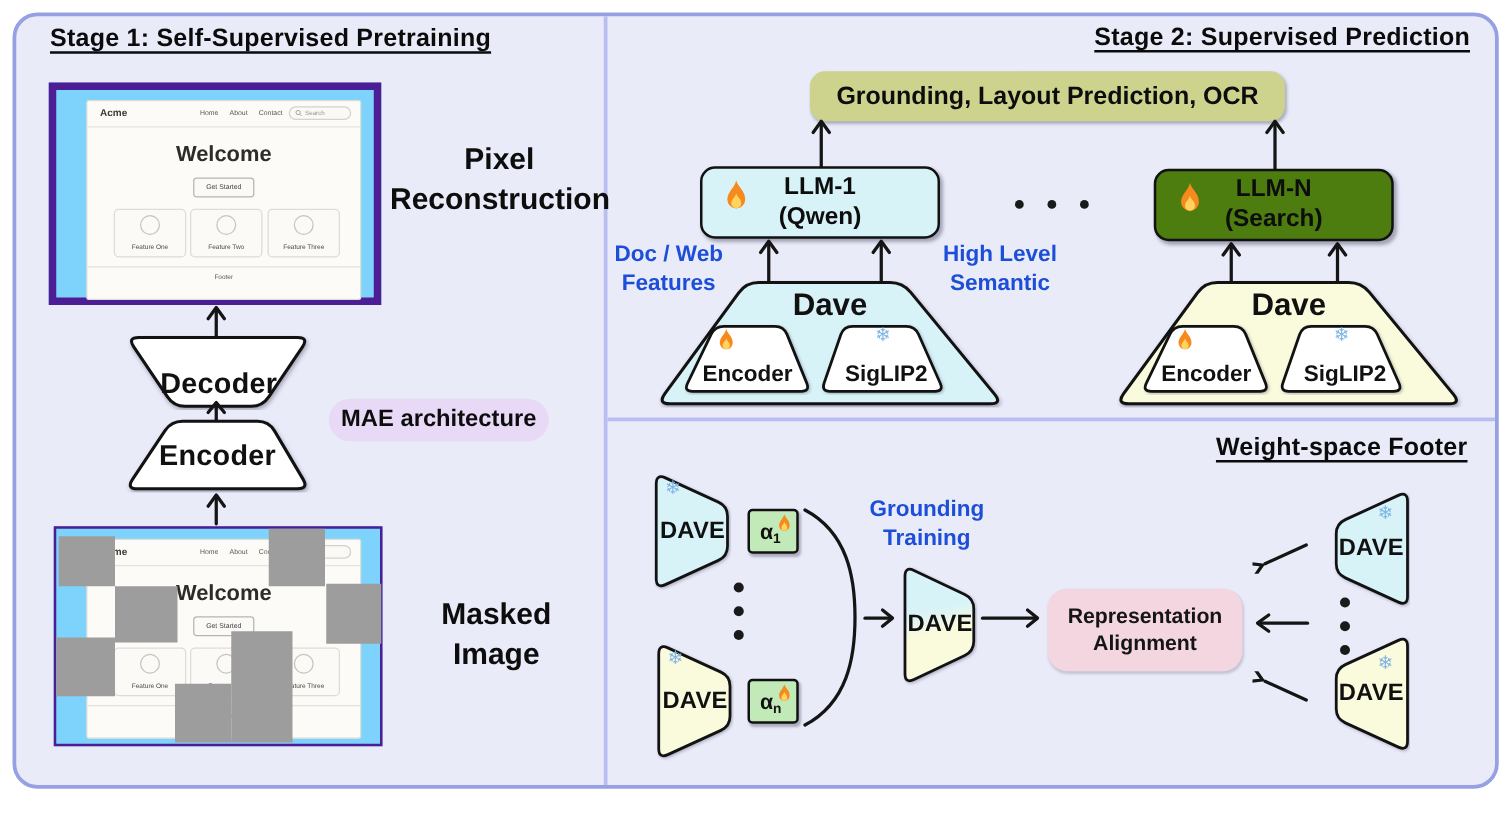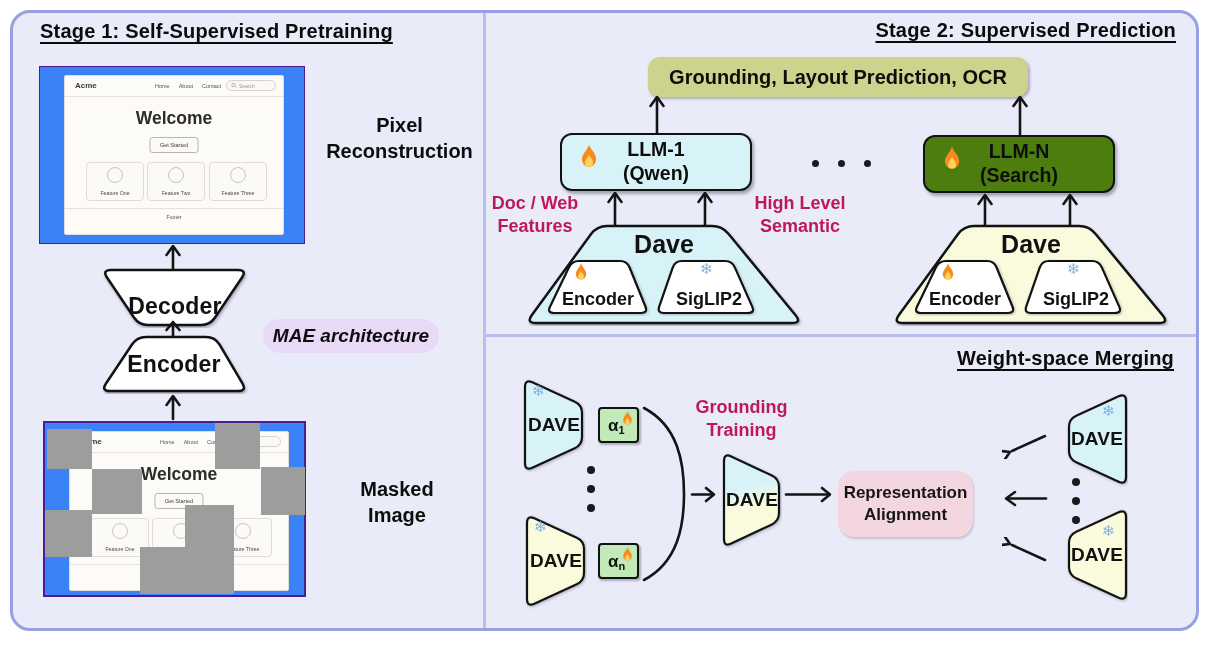--- a/index.html
+++ b/index.html
@@ -1,22 +1,22 @@
 <!DOCTYPE html>
 <html><head>
 <meta charset="utf-8">
 <style>
   html,body{margin:0;padding:0;background:#ffffff;width:1209px;height:656px;overflow:hidden;
     font-family:"Liberation Sans","DejaVu Sans",sans-serif;color:#111;}
   .abs{position:absolute;}
   .nowrap{white-space:nowrap;}
   .title{font-size:20px;font-weight:700;color:#0b0b0b;text-decoration:underline;
     text-decoration-thickness:2.2px;text-underline-offset:4px;letter-spacing:.2px;}
-  .biglabel{font-size:20px;font-weight:700;line-height:1.32;text-align:center;color:#0d0d0d;}
-  .midlabel{font-size:18px;font-weight:700;line-height:1.28;text-align:center;color:#be185d;}
+  .biglabel{font-size:24px;font-weight:700;line-height:1.32;text-align:center;color:#0d0d0d;}
+  .midlabel{font-size:18px;font-weight:700;line-height:1.28;text-align:center;color:#1d4ed8;}
 
   .panel{border:3.5px solid #98A0E4;border-radius:20px;background:#E9EBF9;box-sizing:border-box;}
   .divider{background:#B9BEF1;}
 
   .al{stroke:#151515;stroke-width:2.6;stroke-linecap:round;stroke-linejoin:round;fill:none;}
   .shape path{stroke:#121212;stroke-width:2.5;stroke-linejoin:round;
     filter:drop-shadow(1.8px 2.2px 1.6px rgba(30,30,55,.35));}
   .shape.thin path{stroke-width:2.2;filter:drop-shadow(1.4px 1.8px 1.4px rgba(30,30,55,.3));}
 
   .shapelabel{display:flex;align-items:center;justify-content:center;text-align:center;font-weight:700;}
@@ -34,21 +34,21 @@
   .alphabox{border:2.3px solid #121212;border-radius:4px;box-sizing:border-box;
     box-shadow:1.5px 2px 2px rgba(30,30,55,.3);}
   .alphabase{position:absolute;left:8px;top:7px;font-size:17px;font-weight:700;}
   .alphasub{font-size:11px;font-weight:700;vertical-align:-3px;}
   .taglabel{position:absolute;left:0;top:0;right:0;bottom:0;display:flex;align-items:center;
     justify-content:center;font-size:19px;font-weight:700;letter-spacing:.2px;}
   .snow{position:absolute;font-size:15px;line-height:1;color:#7FB5E5;font-weight:400;}
   .dot{position:absolute;border-radius:50%;background:#1a1a1a;}
 
   
-  .mock{background:#3b82f6;border:1px solid #4c1d95;box-sizing:border-box;}
+  .mock{background:#7dd3fc;border:6px solid #4c1d95;box-sizing:border-box;}
   .mcard{position:absolute;left:24px;top:8px;width:218px;height:158px;background:#FCFBF8;
     border:1px solid #E0DDD6;border-radius:2px;}
   .mhead{position:absolute;left:0;top:0;right:0;height:20px;border-bottom:1px solid #E6E3DC;}
   .mlogo{position:absolute;left:10px;top:5px;font-size:8px;font-weight:600;color:#3a3a38;}
   .mnav{position:absolute;left:90px;top:7px;display:flex;gap:9px;font-size:5.5px;color:#565450;}
   .msearch{position:absolute;right:7px;top:4px;width:50px;height:11px;border:1px solid #D5D2CB;
     border-radius:6px;background:#FAF9F6;display:flex;align-items:center;gap:2px;padding-left:4px;
     font-size:5px;color:#979591;box-sizing:border-box;}
   .mwelcome{position:absolute;left:0;right:0;top:32px;text-align:center;font-size:17.5px;
     font-weight:600;color:#2E2C29;}
@@ -128,21 +128,21 @@
     <polyline class="al" points="3.5,12 10,4 16.5,12"></polyline>
 </svg>
 
 <div class="abs" style="left:98px;top:335px;width:152px;height:59px">
   <svg class="shape" width="152" height="59">
       <path fill="#FFFFFF" d="M34.0 9.5 Q 39 2 48.0 2.0 L108.0 2.0 Q 117 2 121.6 9.7 L144.4 48.3 Q 149 56 140.0 56.0 L12.0 56.0 Q 3 56 8.0 48.5 Z"></path>
     </svg>
   <div class="taglabel" style="font-size:23px">Encoder</div>
 </div>
 
-<div class="abs pill" style="left: 263px; top: 319px; width: 176px; height: 34px; background: rgb(232, 218, 247); font-style: italic;">MAE architecture</div>
+<div class="abs pill" style="left: 263px; top: 319px; width: 176px; height: 34px; background: rgb(232, 218, 247);">MAE architecture</div>
 
 <svg class="abs" style="left:163px;top:392px" width="20" height="29">
   <line class="al" x1="10" y1="27" x2="10" y2="5"></line>
     <polyline class="al" points="3.5,13 10,4 16.5,13"></polyline>
 </svg>
 
 <div class="abs mock" style="left:43px;top:421px;width:263px;height:176px;border-width:2.5px">
   <div class="mcard">
     <div class="mhead">
       <span class="mlogo">Acme</span>
@@ -277,21 +277,21 @@
   <path d="M10 1 C11.5 6 16.5 8.5 16.5 14.8 A6.5 6.5 0 0 1 3.5 14.8 C3.5 9.5 8.5 6.5 10 1 Z" fill="#F68A1F"></path>
   <path d="M10 10.5 C11 13.5 13.6 14.3 13.6 17.6 A3.6 3.6 0 0 1 6.4 17.6 C6.4 14.8 9 13.5 10 10.5 Z" fill="#FFD45E"></path>
 </svg>
 <div class="abs shapelabel" style="left:913px;top:288px;width:104px;height:22px;font-size:18px">Encoder</div>
 <svg class="abs shape thin" style="left:1022px;top:259px" width="104" height="57">
     <path fill="#FFFFFF" d="M17.7 8.6 Q 20 2 27.0 2.0 L70.0 2.0 Q 77 2 79.8 8.4 L97.2 47.6 Q 100 54 93.0 54.0 L9.0 54.0 Q 2 54 4.3 47.4 Z"></path>
   </svg>
 <span class="snow" style="left:1067px;top:261px">❄</span>
 <div class="abs shapelabel" style="left:1024px;top:288px;width:104px;height:22px;font-size:18px">SigLIP2</div>
 
-<div class="abs title nowrap" style="right:35px;top:347px">Weight-space Merging</div>
+<div class="abs title nowrap" style="right:35px;top:347px">Weight-space Footer</div>
 
 <div class="abs" style="left:523px;top:377px;width:62px;height:96px">
   <svg class="shape thin" width="62" height="96">
       <path fill="#D8F3F8" d="M2.0 10.0 Q 2 2 9.3 5.3 L51.7 24.7 Q 59 28 59.0 36.0 L59.0 60.0 Q 59 68 51.7 71.3 L9.3 90.7 Q 2 94 2.0 86.0 Z"></path>
     </svg>
   <span class="snow" style="left:9px;top:6px">❄</span>
   <div class="taglabel">DAVE</div>
 </div>
 <div class="abs alphabox" style="left: 598px; top: 407px; width: 41px; height: 36px; background: rgb(194, 234, 184);">
   <span class="alphabase"><span>α</span><span class="alphasub">1</span></span>
@@ -340,21 +340,21 @@
   </svg>
   <div class="taglabel">DAVE</div>
 </div>
 <div class="abs midlabel" style="left:679px;top:396px;width:125px">Grounding Training</div>
 
 <svg class="abs" style="left:783px;top:485px" width="52" height="19">
   <line class="al" x1="3" y1="9.5" x2="45" y2="9.5"></line>
     <polyline class="al" points="39,3 47,9.5 39,16"></polyline>
 </svg>
 
-<div class="abs pinkbox" style="left: 838px; top: 471px; width: 135px; height: 66px; background: rgb(243, 214, 223);">Representation Alignment</div>
+<div class="abs pinkbox" style="left: 838px; top: 471px; width: 156px; height: 66px; background: rgb(243, 214, 223);">Representation Alignment</div>
 
 <svg class="abs" style="left:1002px;top:431px" width="46" height="28">
   <line class="al" x1="43" y1="5" x2="10" y2="20"></line>
   <g transform="translate(8,21) rotate(155.4)">
       <polyline class="al" points="11,-6.5 0,0 11,6.5"></polyline>
     </g>
 </svg>
 <svg class="abs" style="left:1000px;top:489px" width="48" height="19">
   <line class="al" x1="46" y1="9.5" x2="8" y2="9.5"></line>
     <polyline class="al" points="15,3 6,9.5 15,16"></polyline>

